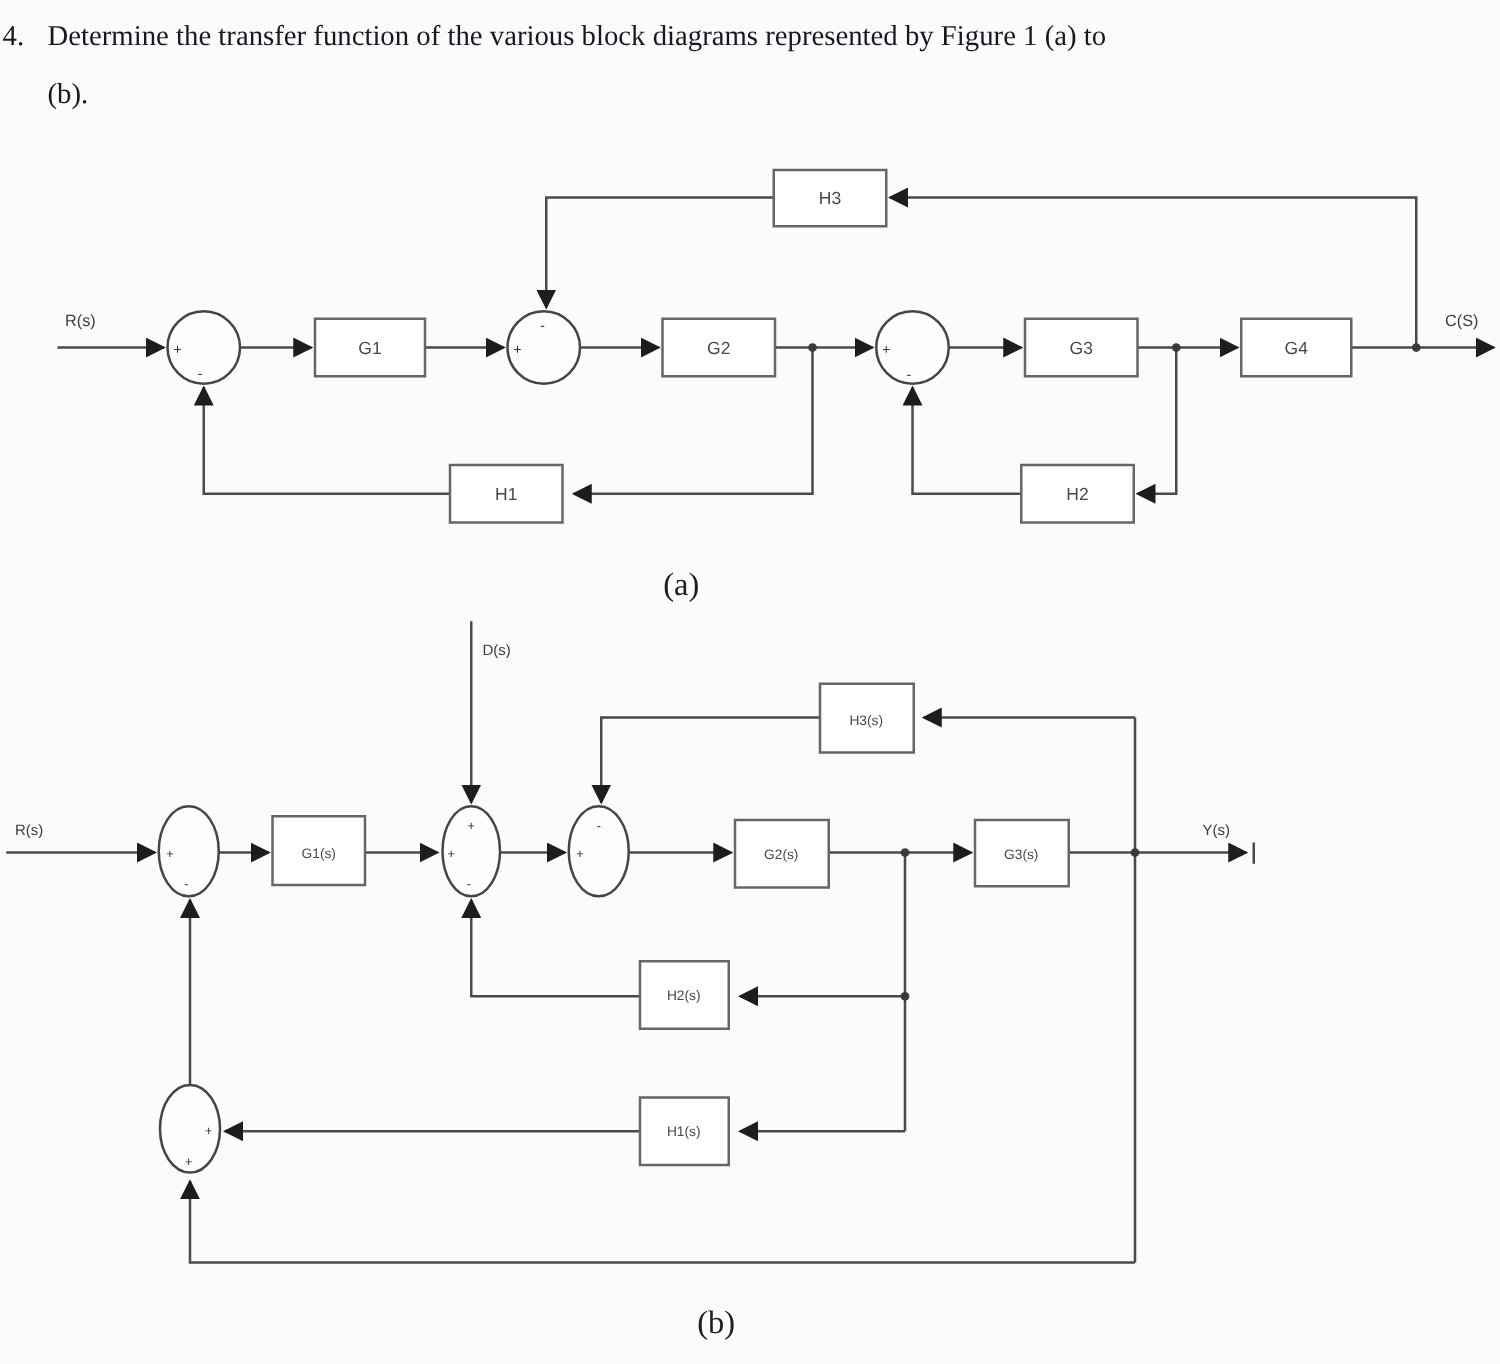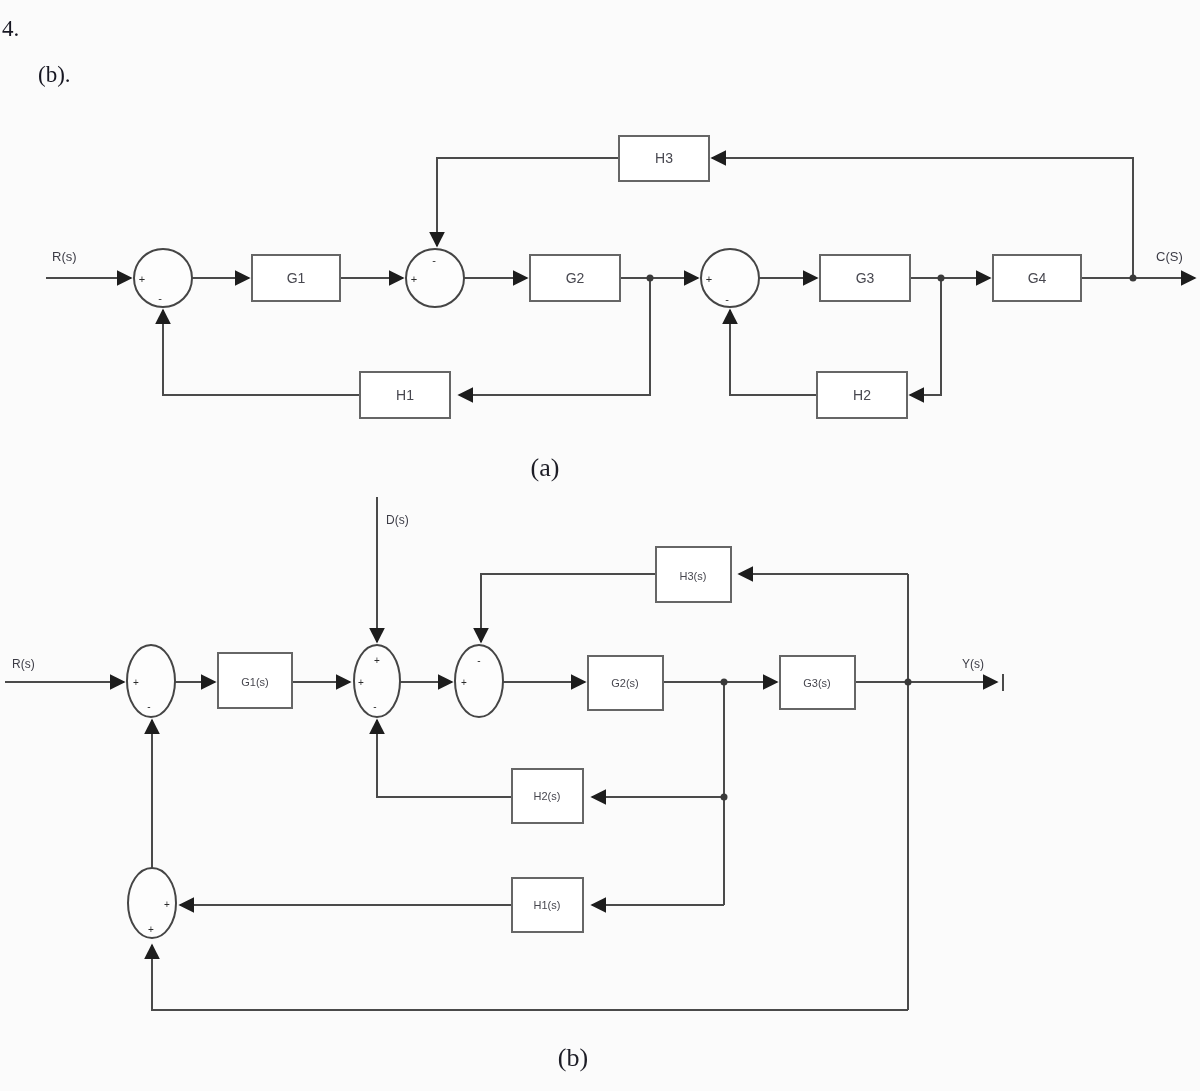--- a/index.html
+++ b/index.html
@@ -22,21 +22,21 @@
   svg circle.dot{fill:#3a3a3a;stroke:none;}
 </style>
 </head>
 <body>
 
 <div class="page">
 
   <div class="problem">
     <span class="pnum">4.</span>
     <div class="ptext">
-      <br>
+      <span>Determine the transfer function of the various block diagrams represented by Figure 1 (a) to</span><br>
       <span>(b).</span>
     </div>
   </div>
 
   <svg width="1200" height="1091" viewBox="0 0 1200 1091" style="position:absolute;left:0;top:0;">
     <defs>
       <marker id="arr" viewBox="0 0 10 10" refX="9" refY="5" markerWidth="8" markerHeight="8" orient="auto-start-reverse">
         <path d="M0,0 L10,5 L0,10 z" style="fill:#1d1d1d;stroke:none;"></path>
       </marker>
     </defs>

